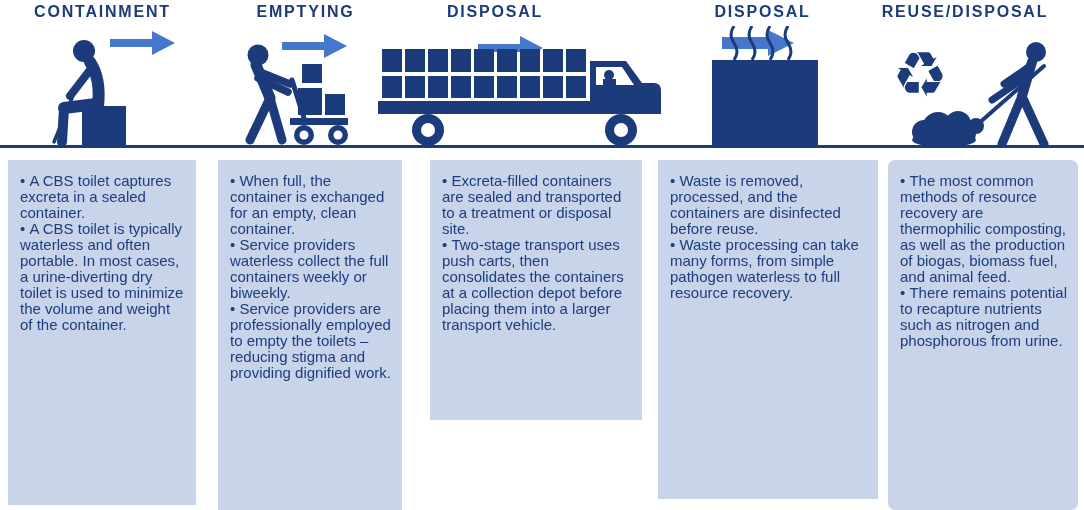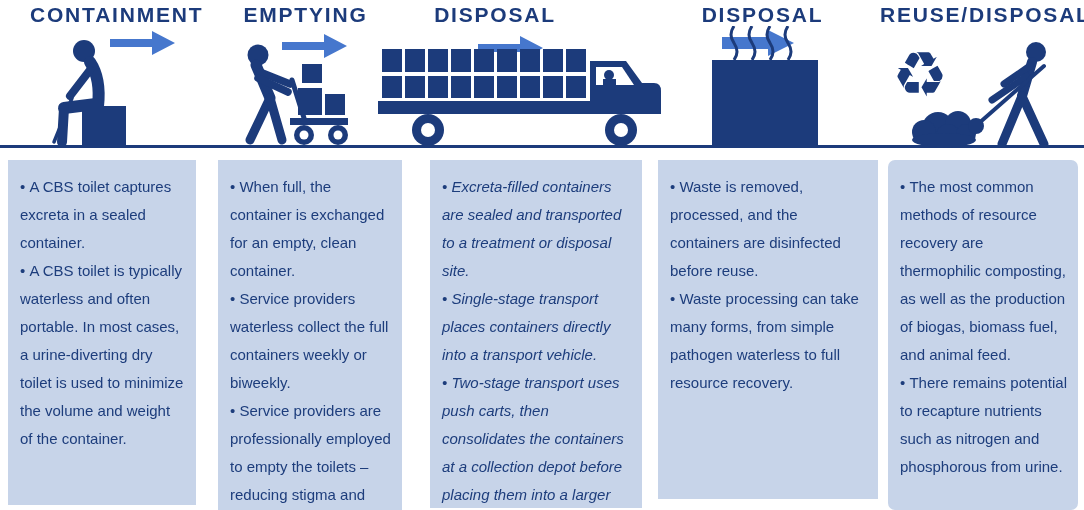--- a/index.html
+++ b/index.html
@@ -1,24 +1,24 @@
 <!DOCTYPE html>
 <html><head>
 <meta charset="utf-8">
 <style>
   html,body { margin:0; padding:0; background:#ffffff; }
   body { font-family:"Liberation Sans", sans-serif; }
   .canvas { position:relative; width:1084px; height:510px; background:#ffffff; overflow:hidden; }
-  .hdr { position:absolute; top:3px; text-align:center; font-size:21px; font-weight:700;
+  .hdr { position:absolute; top:3px; text-align:center; font-size:16px; font-weight:700;
          letter-spacing:1.8px; color:#1c3b7b; }
   .baseline { position:absolute; left:0; top:145px; width:1084px; height:3px; background:#1c3b7b; }
   .arrow { position:absolute; }
   .icon { position:absolute; }
   .box { position:absolute; top:160px; background:#c7d4e9; color:#1d3d7c; font-size:15px;
-         line-height:28px; padding:13px 10px 12px 12px; box-sizing:border-box; }
+         line-height:16px; padding:13px 10px 12px 12px; box-sizing:border-box; }
   .bullet { margin:0; }
   .bullet::before { content:"\2022\00a0"; }
   svg { display:block; }
 </style>
 </head>
 <body>
 
 <div class="canvas">
 
   <div class="hdr" style="left:30px;width:145px;">CONTAINMENT</div>
@@ -142,23 +142,22 @@
     <div class="bullet">A CBS toilet captures excreta in a sealed container.</div>
     <div class="bullet">A CBS toilet is typically waterless and often portable. In most cases, a urine-diverting dry toilet is used to minimize the volume and weight of the container.</div>
   </div>
 
   <div class="box" style="left:218px;width:184px;height:350px;">
     <div class="bullet">When full, the container is exchanged for an empty, clean container.</div>
     <div class="bullet">Service providers waterless collect the full containers weekly or biweekly.</div>
     <div class="bullet">Service providers are professionally employed to empty the toilets – reducing stigma and providing dignified work.</div>
   </div>
 
-  <div class="box" style="left:430px;width:212px;height:348px;font-style:italic;">
+  <div class="box" style="left:430px;width:212px;height:260px;">
     <div class="bullet">Excreta-filled containers are sealed and transported to a treatment or disposal site.</div>
-    <div class="bullet">Single-stage transport places containers directly into a transport vehicle.</div>
     <div class="bullet">Two-stage transport uses push carts, then consolidates the containers at a collection depot before placing them into a larger transport vehicle.</div>
   </div>
 
   <div class="box" style="left:658px;width:220px;height:339px;">
     <div class="bullet">Waste is removed, processed, and the containers are disinfected before reuse.</div>
     <div class="bullet">Waste processing can take many forms, from simple pathogen waterless to full resource recovery.</div>
   </div>
 
   <div class="box" style="left:888px;width:190px;height:350px;border-radius:7px;">
     <div class="bullet">The most common methods of resource recovery are thermophilic composting, as well as the production of biogas, biomass fuel, and animal feed.</div>

